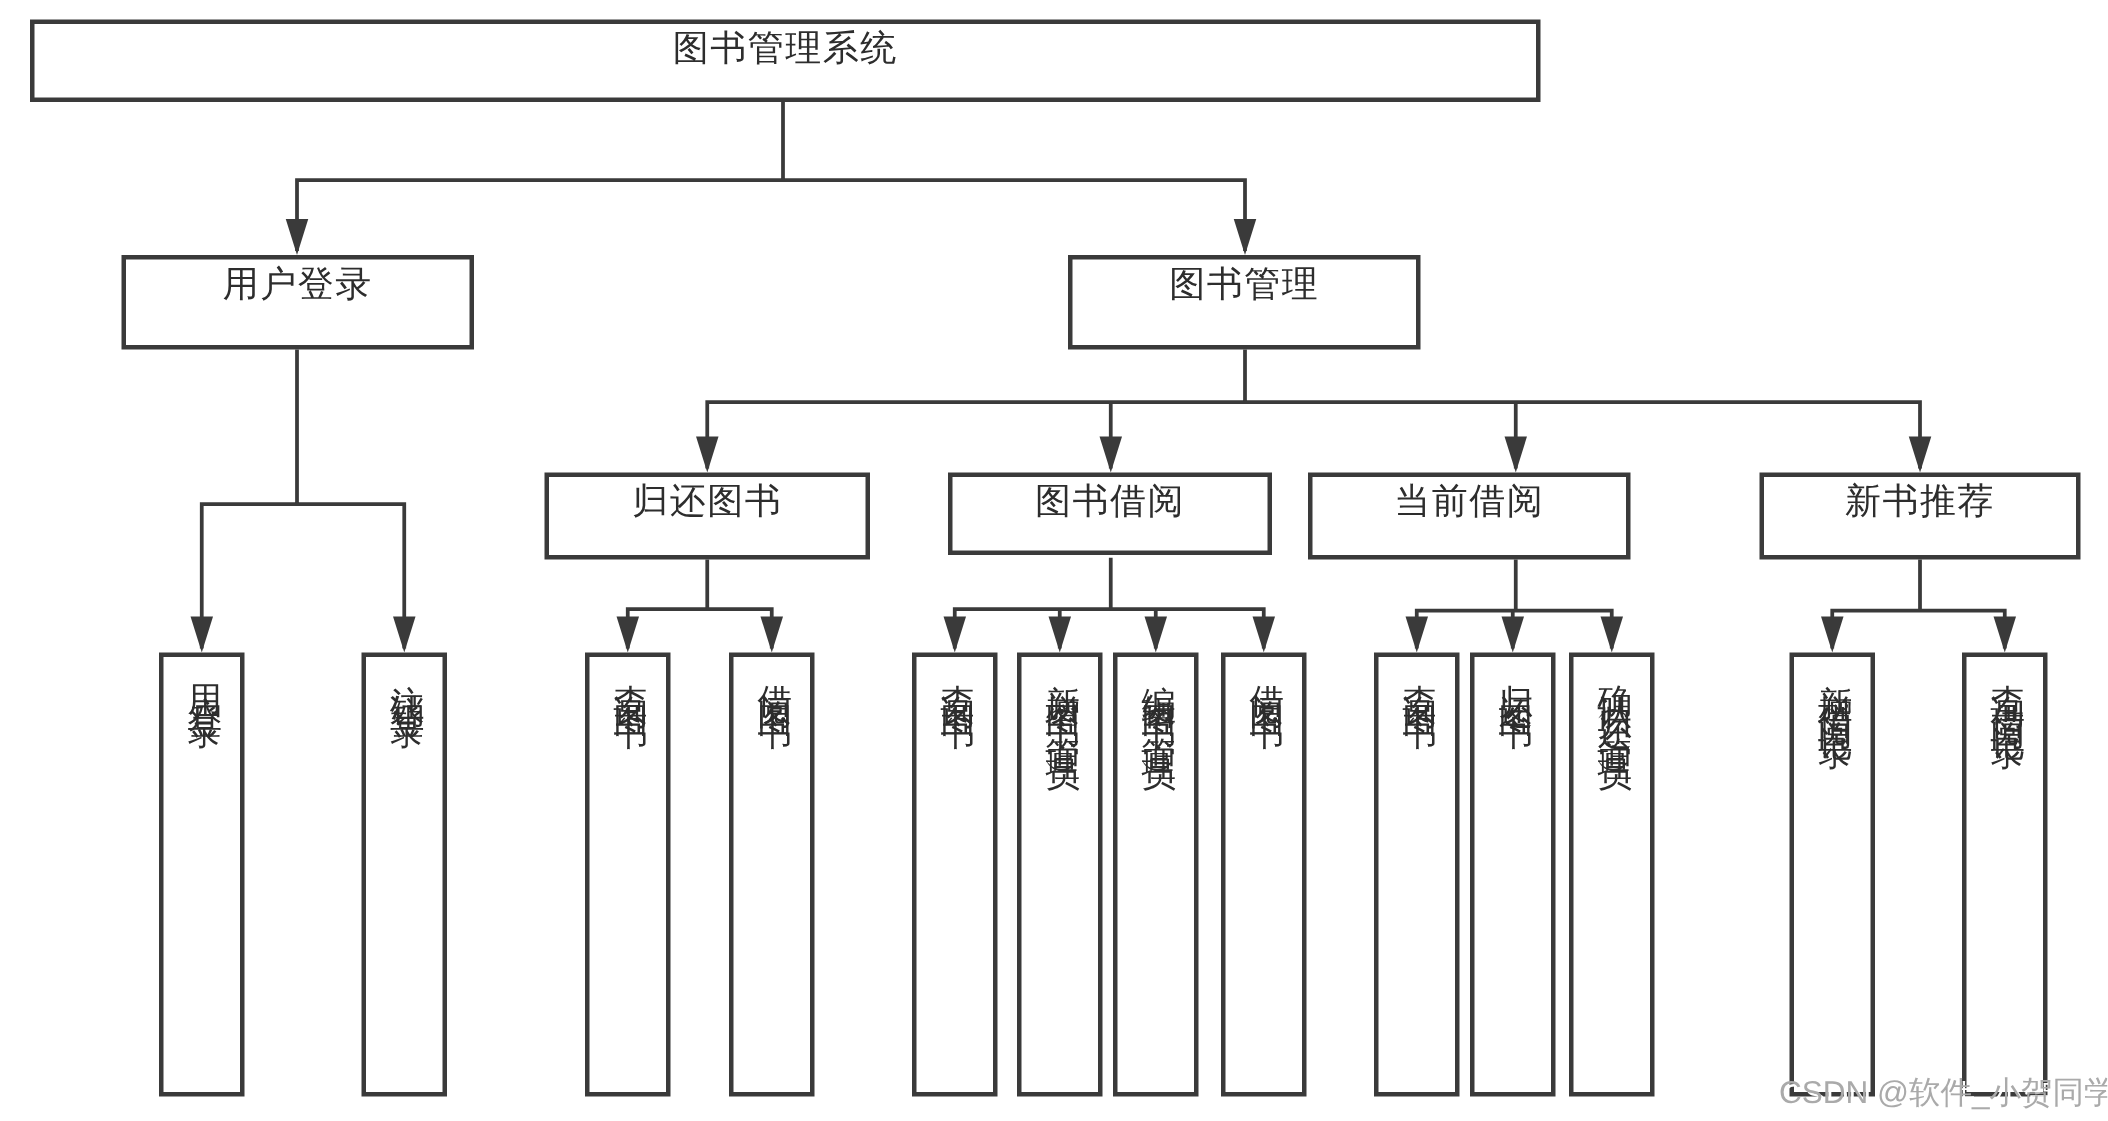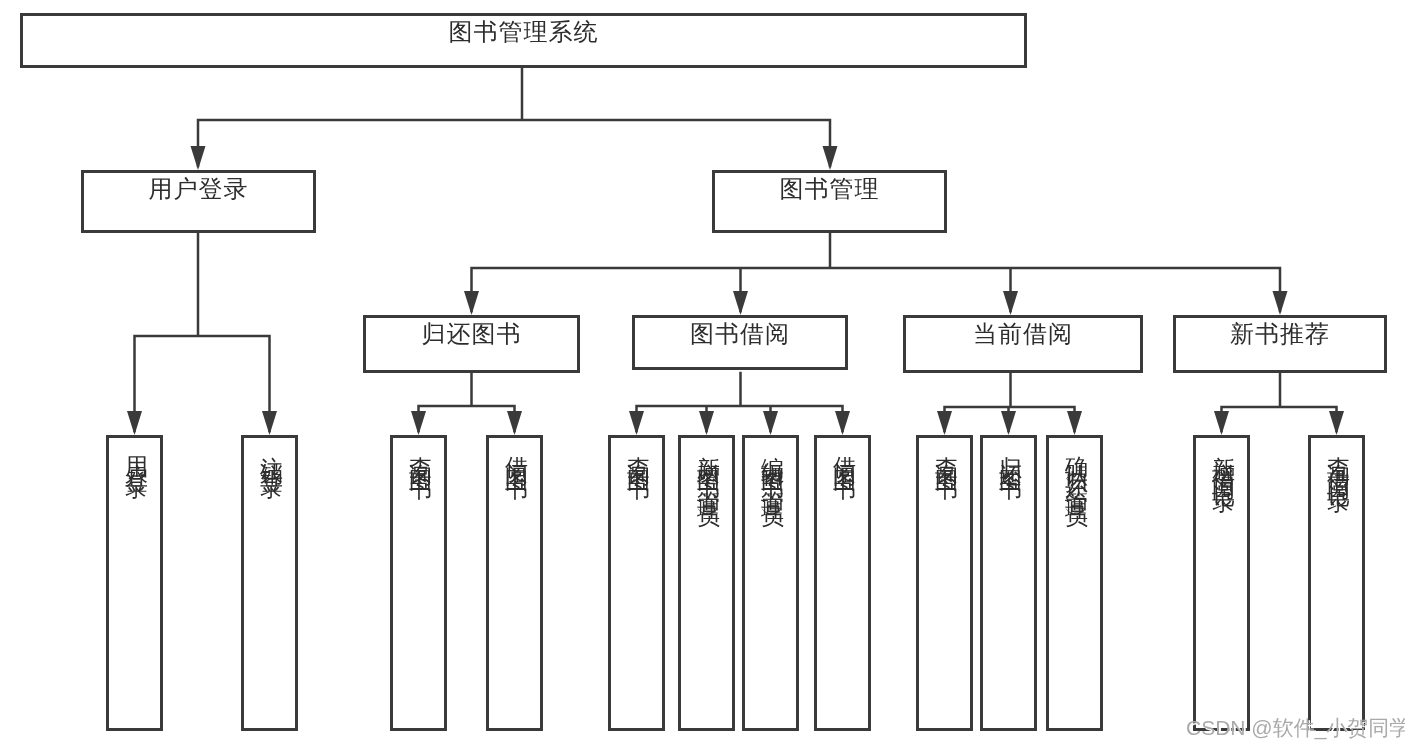--- a/index.html
+++ b/index.html
@@ -83,21 +83,21 @@
   <div class="node h" style="left:712px;top:170px;width:235px;height:63px">
     <span class="label">图书管理</span>
   </div>
 
   <div class="node h" style="left:363px;top:315px;width:217px;height:58px">
     <span class="label">归还图书</span>
   </div>
   <div class="node h" style="left:632px;top:315px;width:216px;height:55px">
     <span class="label">图书借阅</span>
   </div>
-  <div class="node h" style="left:903px;top:315px;width:240px;height:58px">
+  <div class="node h" style="left:872px;top:315px;width:215px;height:58px">
     <span class="label">当前借阅</span>
   </div>
   <div class="node h" style="left:1173px;top:315px;width:214px;height:58px">
     <span class="label">新书推荐</span>
   </div>
 
   <div class="node v" style="left:106px;top:435px;width:57px;height:296px">
     <span class="label">用户登录</span>
   </div>
   <div class="node v" style="left:241px;top:435px;width:57px;height:296px">

